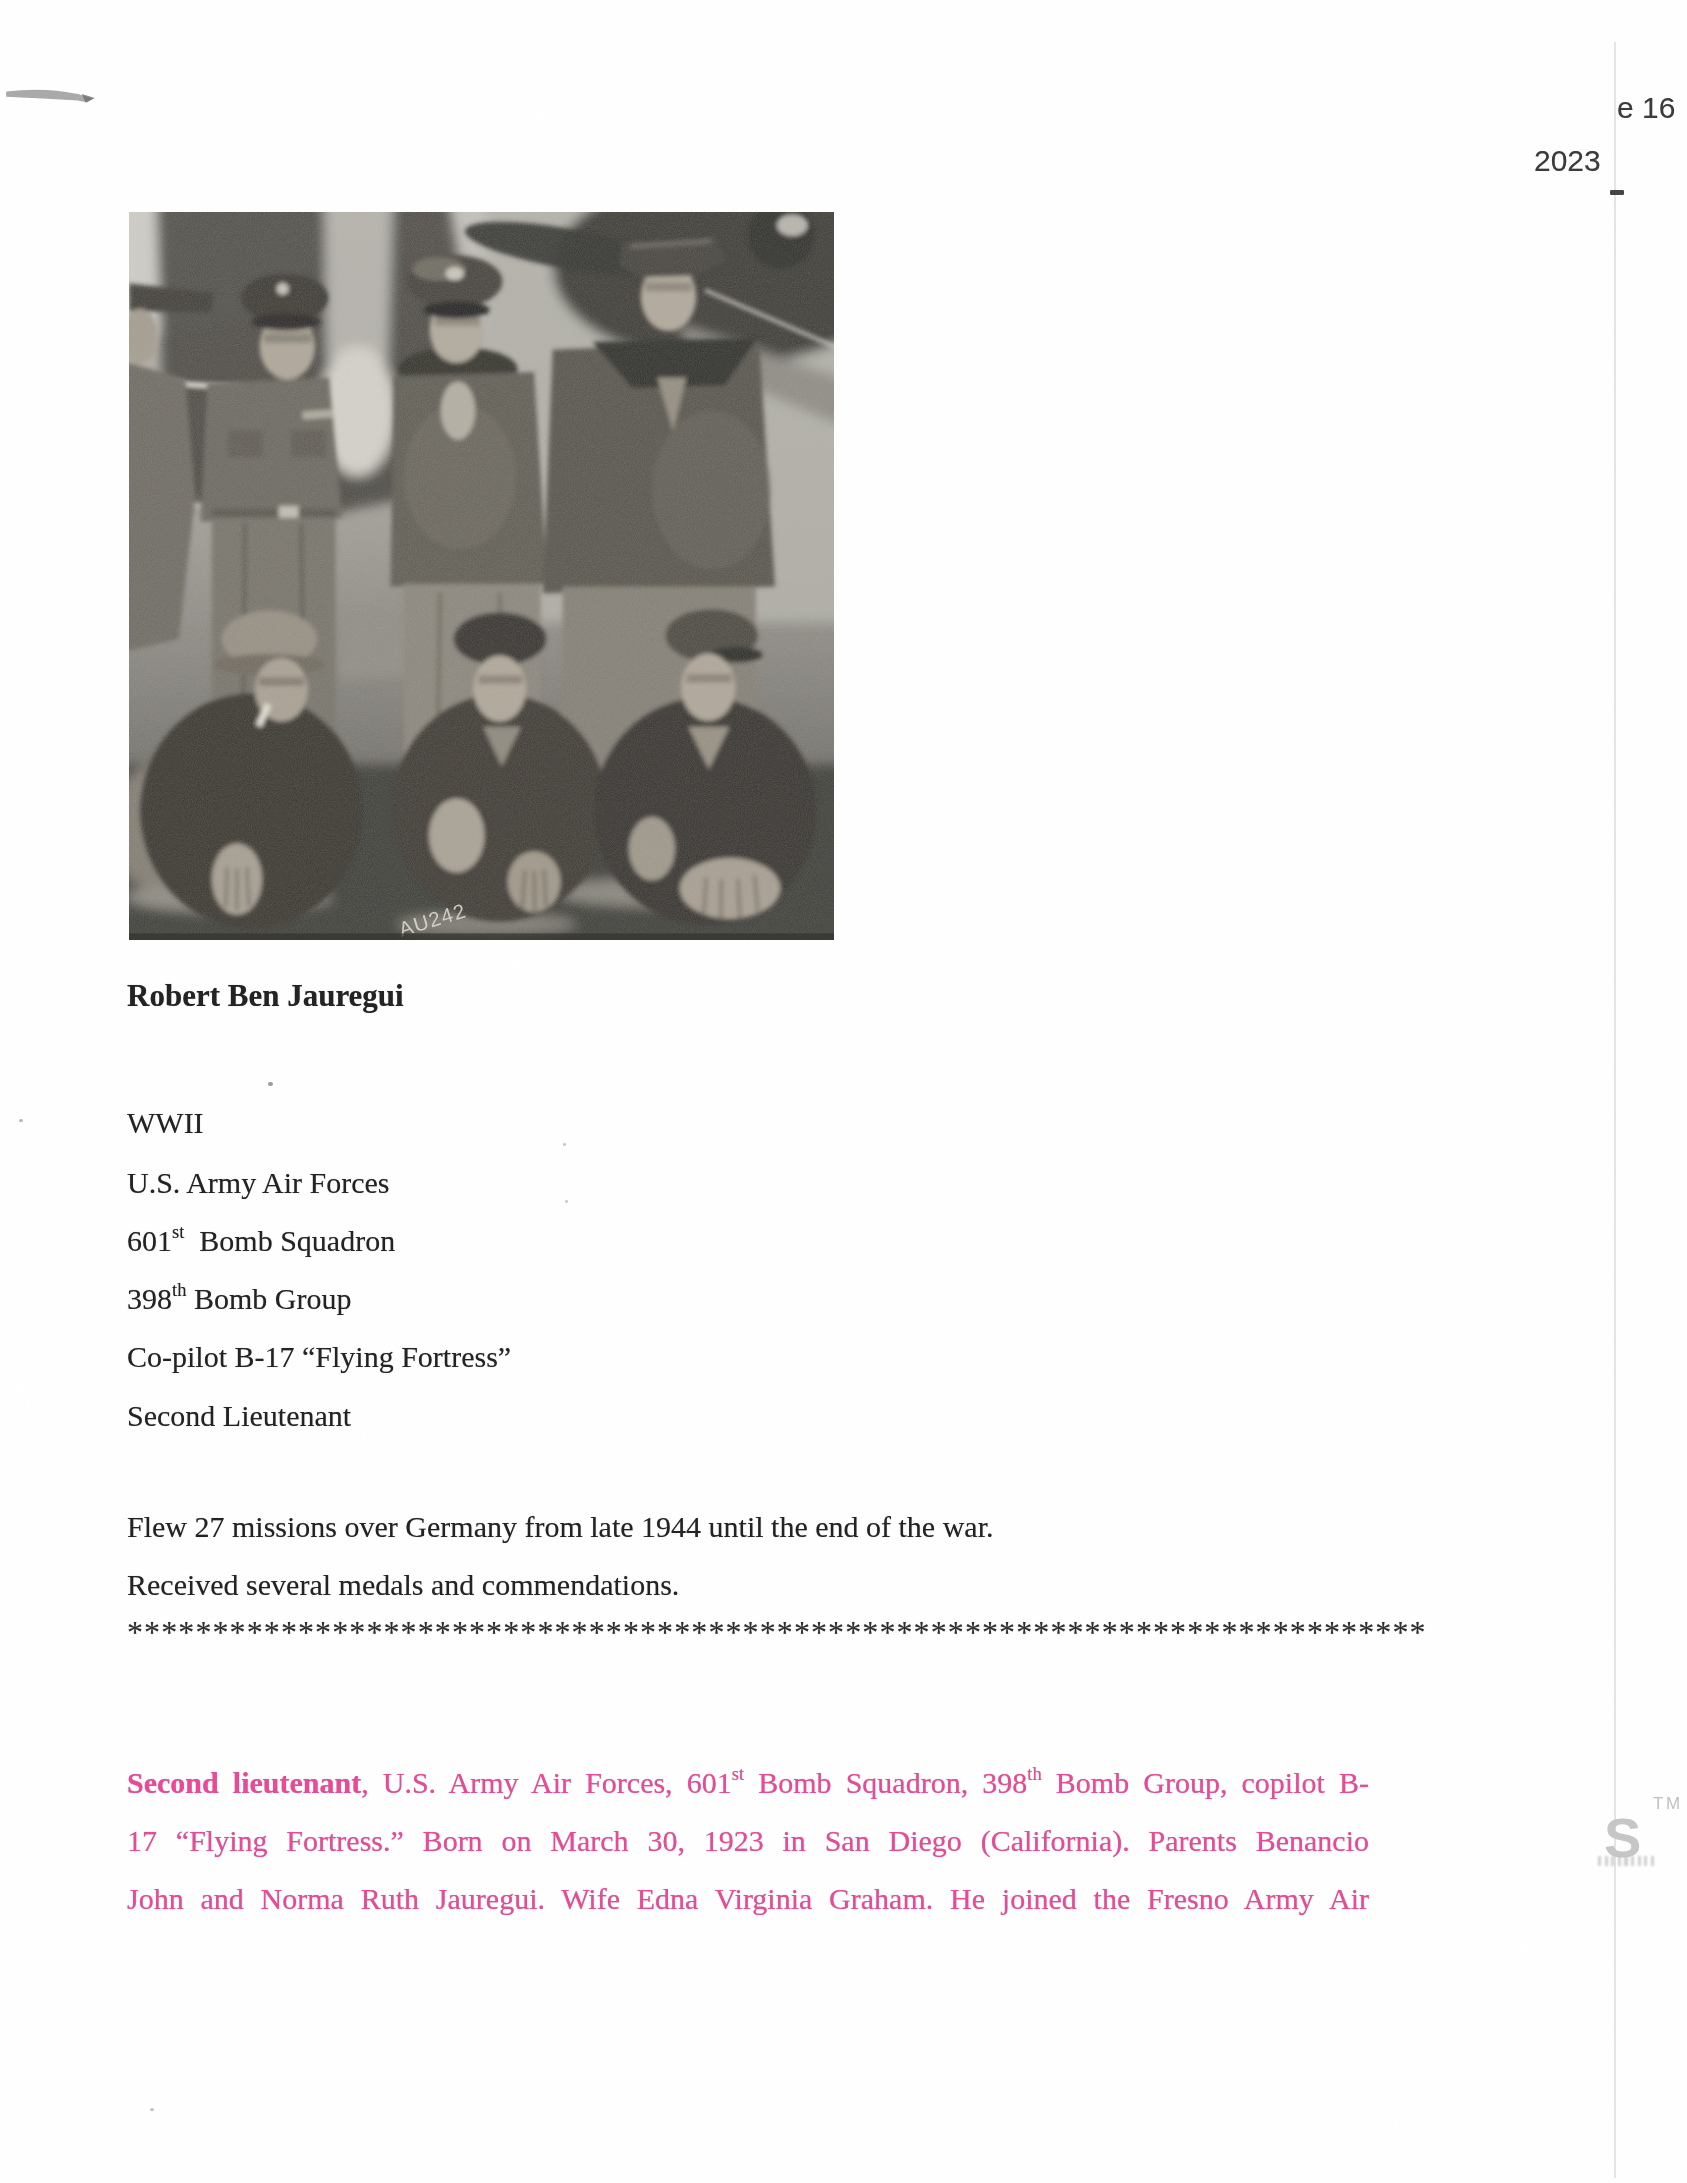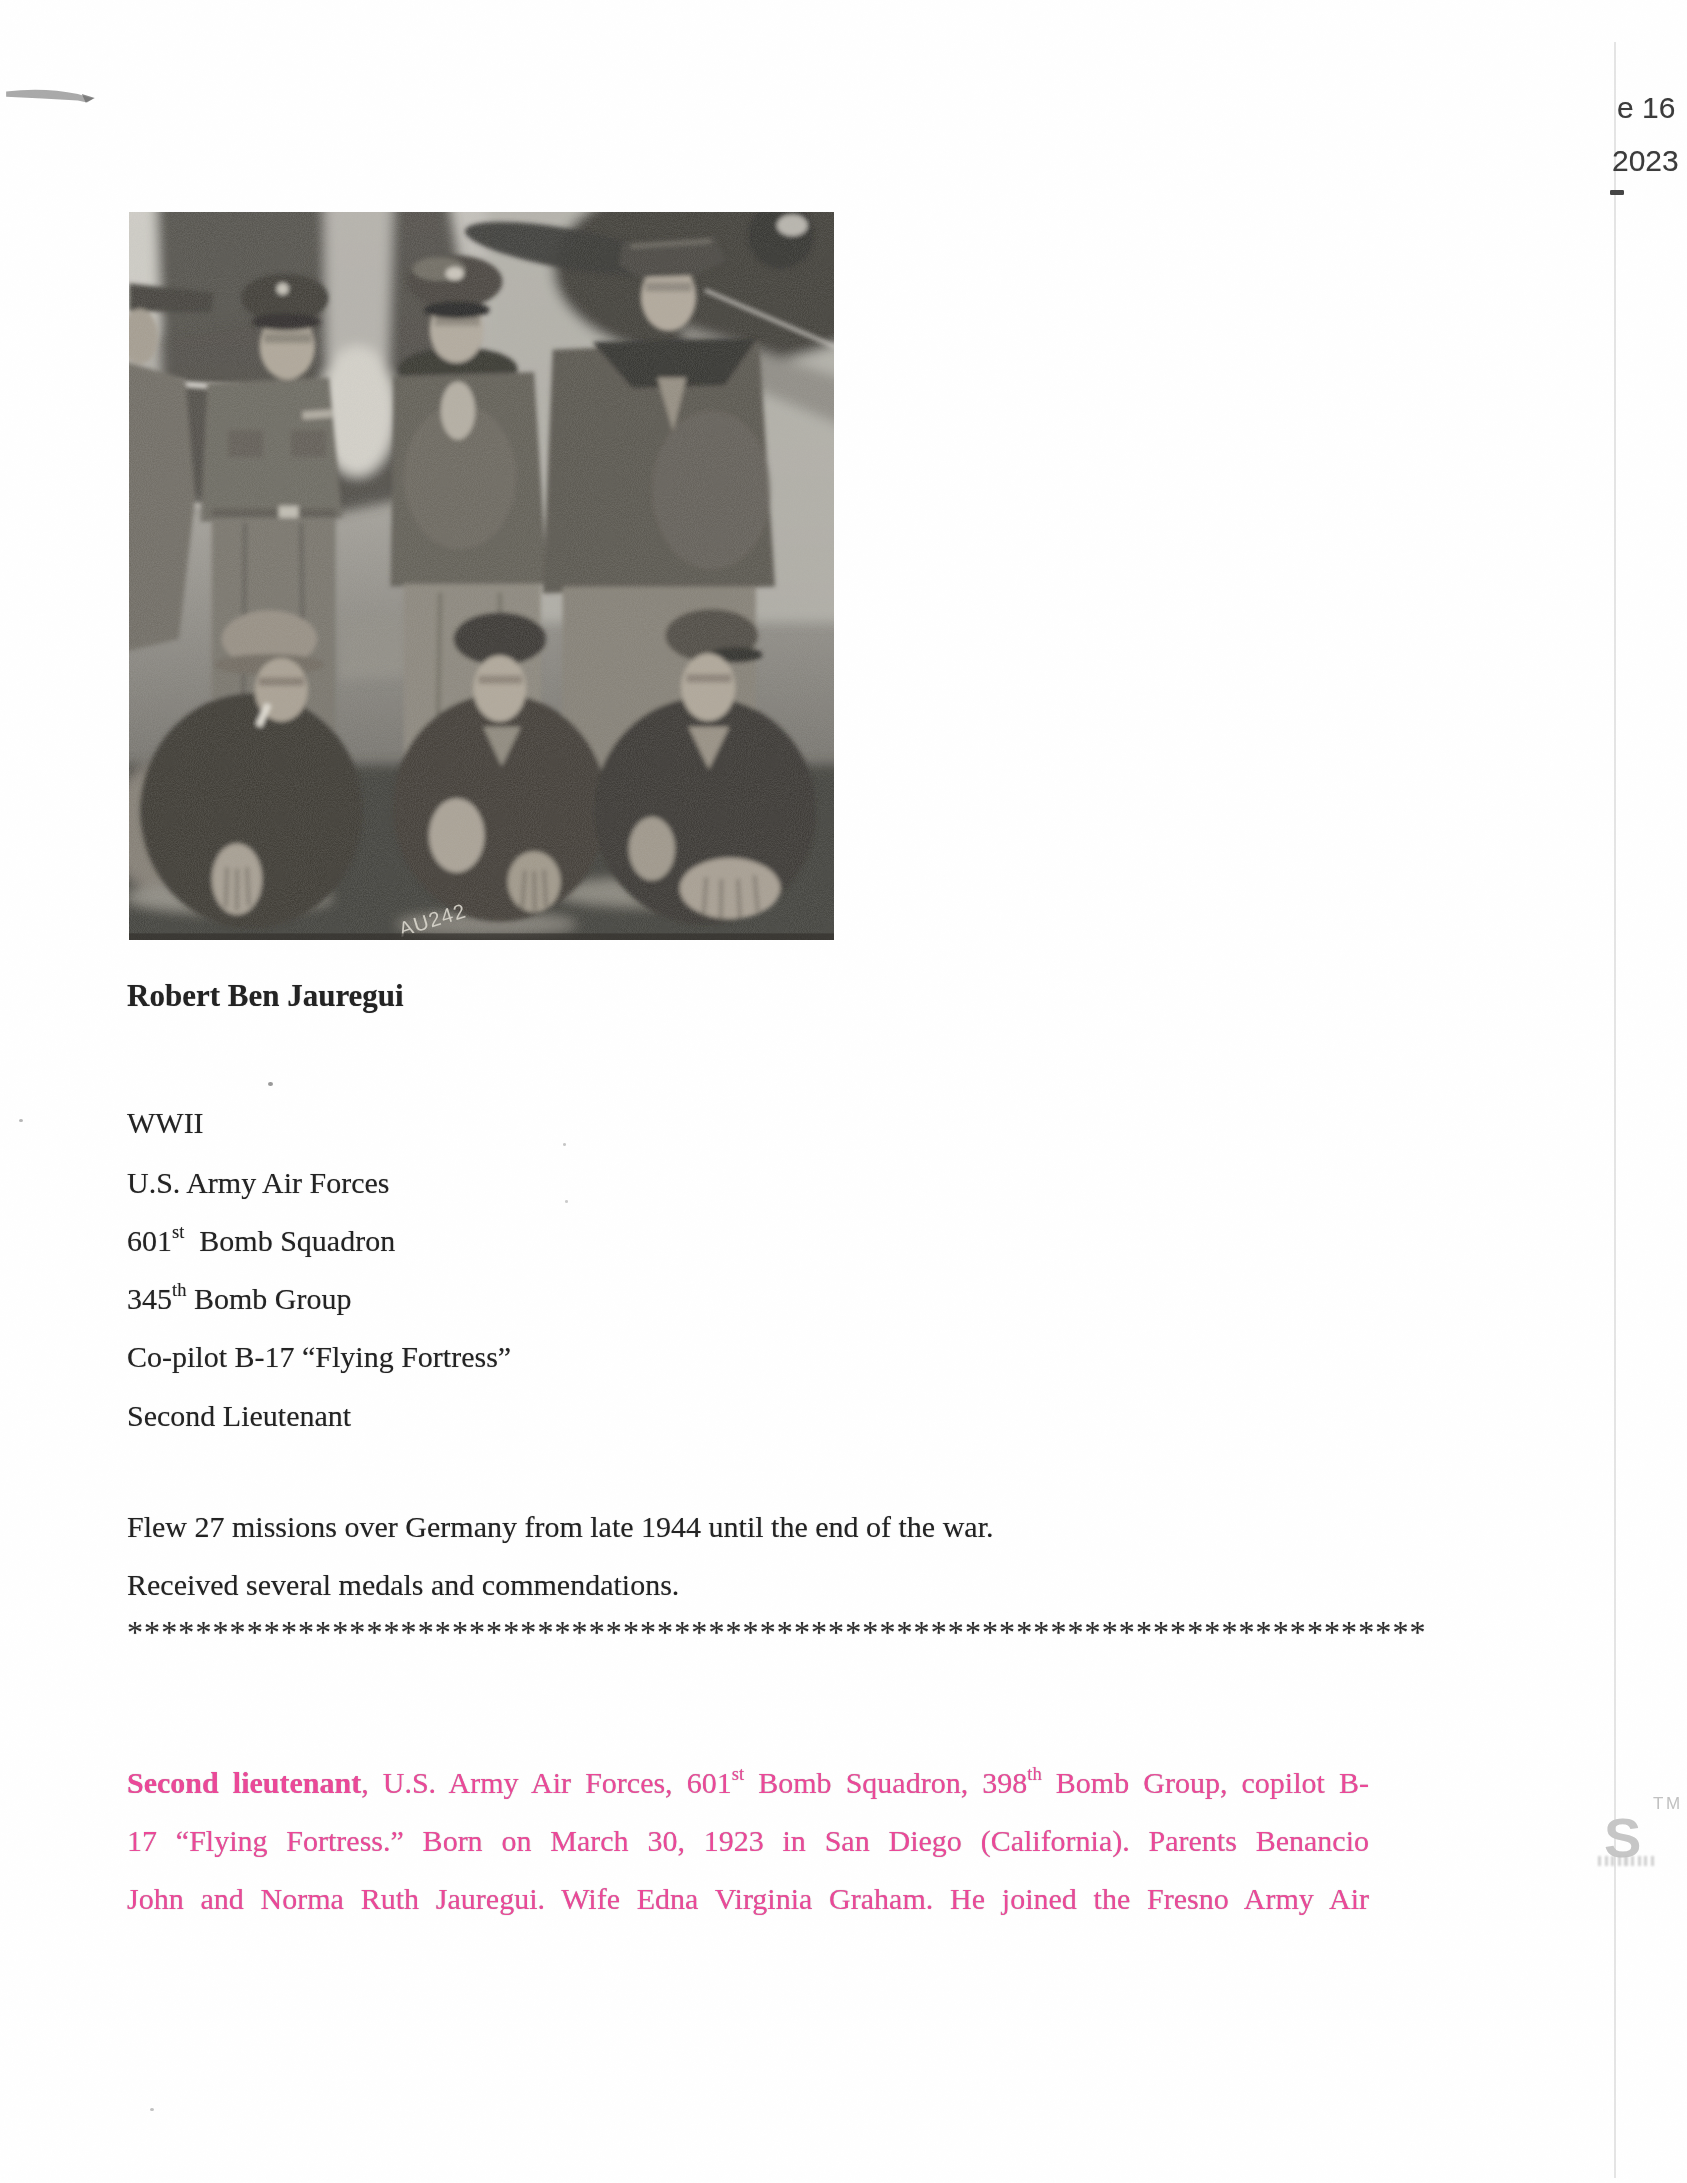--- a/index.html
+++ b/index.html
@@ -44,21 +44,21 @@
 <div class="page">
 
   <svg class="artifact-dash" width="106" height="30" viewBox="0 0 160 46">
     <path d="M2,16 Q60,9 112,20 L128,25 L136,27 L126,33 L112,30 Q58,26 2,24 Z" fill="#8e8e8e" opacity="0.75"></path>
     <path d="M118,20 L138,26 L124,33 Z" fill="#6f6f6f" opacity="0.8"></path>
   </svg>
 
   <div class="scan-vline"></div>
 
   <div class="hdr" style="left:1617px; top:91px;">e 16</div>
-  <div class="hdr" style="left:1612px; top:144px;">2023</div>
+  <div class="hdr" style="left:1534px; top:144px;">2023</div>
   <div class="hdr-dash"></div>
 
   <div class="photo-wrap">
     <svg viewBox="0 0 1065 1100" width="705" height="728">
       <defs>
         <linearGradient id="bgGrad" x1="0" y1="0" x2="0" y2="1">
           <stop offset="0" stop-color="#c9c6c0"></stop>
           <stop offset="0.42" stop-color="#a3a099"></stop>
           <stop offset="1" stop-color="#504e49"></stop>
         </linearGradient>
@@ -179,21 +179,21 @@
       <rect x="0" y="0" width="1065" height="1100" filter="url(#grain)" opacity="0.5"></rect>
       <rect x="0" y="1090" width="1065" height="10" fill="#33312c" opacity="0.7"></rect>
     </svg>
   </div>
 
   <div class="txt heading" style="top:978px;">Robert Ben Jauregui</div>
 
   <div class="txt" style="top:1106px;">WWII</div>
   <div class="txt" style="top:1166px;">U.S. Army Air Forces</div>
   <div class="txt" style="top:1224px;"><span>601</span><span class="sup">st</span><span>&nbsp; Bomb Squadron</span></div>
-  <div class="txt" style="top:1282px;"><span>345</span><span class="sup">th</span><span> Bomb Group</span></div>
+  <div class="txt" style="top:1282px;"><span>398</span><span class="sup">th</span><span> Bomb Group</span></div>
   <div class="txt" style="top:1340px;">Co-pilot B-17 “Flying Fortress”</div>
   <div class="txt" style="top:1399px;">Second Lieutenant</div>
 
   <div class="txt" style="top:1510px;">Flew 27 missions over Germany from late 1944 until the end of the war.</div>
   <div class="txt" style="top:1568px;">Received several medals and commendations.</div>
 
   <div class="txt divider" style="top:1614px;">****************************************************************************</div>
 
   <div class="bio">
     <div class="bio-line"><span class="bold">Second lieutenant</span><span>, U.S. Army Air Forces, 601</span><span class="sup">st</span><span> Bomb Squadron, 398</span><span class="sup">th</span><span> Bomb Group, copilot B-</span></div>

